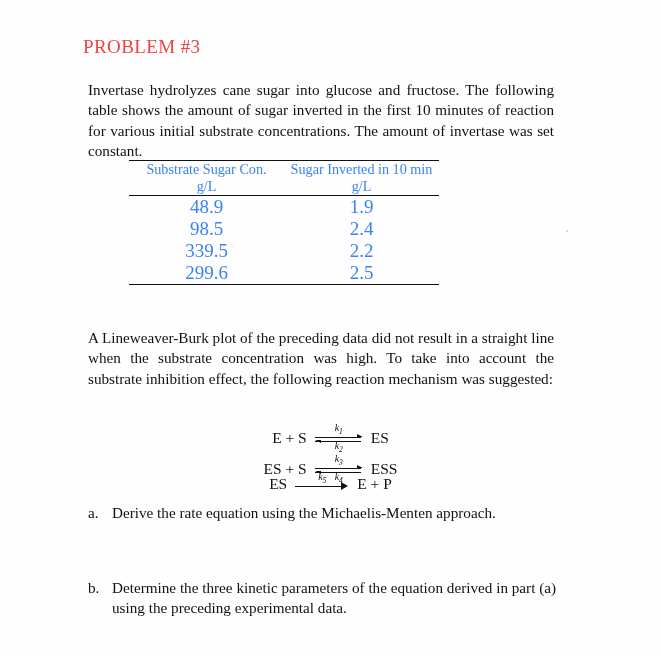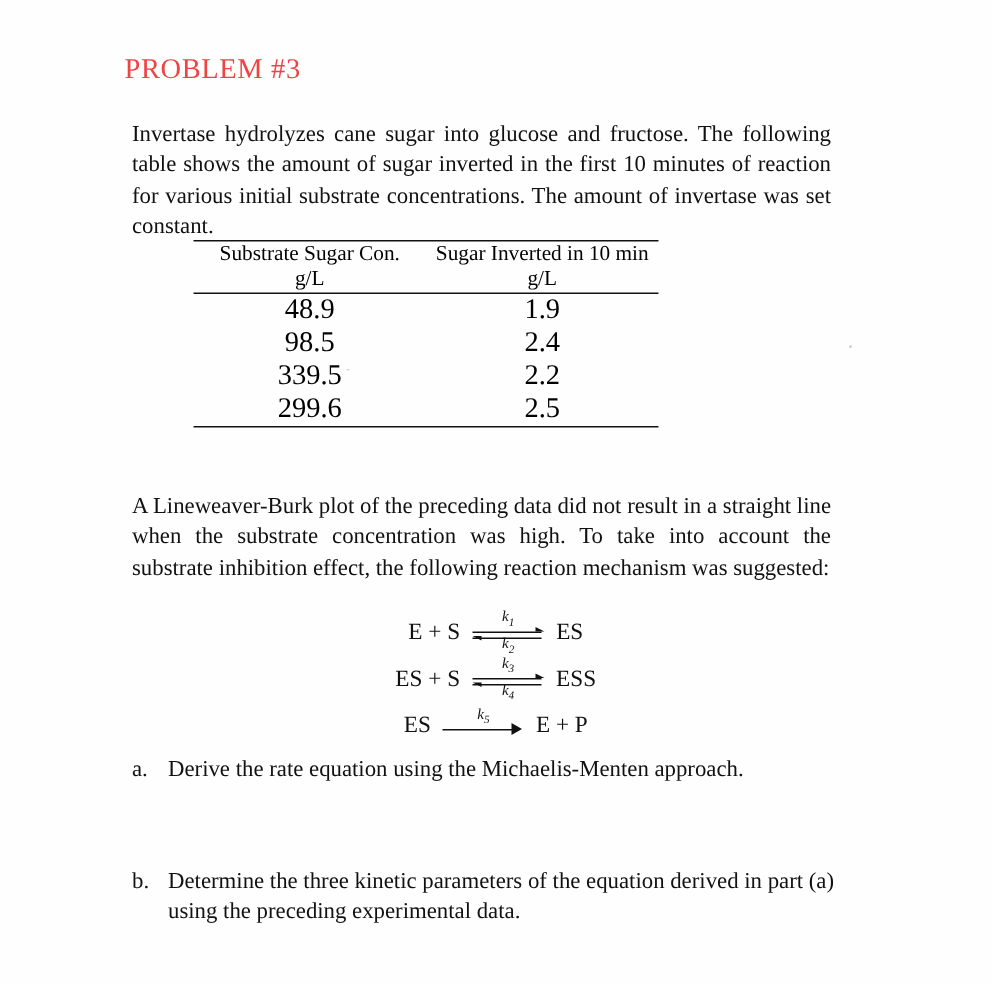--- a/index.html
+++ b/index.html
@@ -48,21 +48,21 @@
   .table-wrap {
     position: absolute;
     left: 129px;
     top: 160px;
     width: 310px;
   }
   table.data {
     border-collapse: collapse;
     width: 100%;
     font-size: 14px;
-    color: #000000;
+    color: #3b82f6;
   }
   table.data td, table.data th {
     font-weight: normal;
     padding: 0;
     text-align: center;
   }
   .rule-top td {
     border-top: 1.6px solid #111;
     height: 0;
     font-size: 0;
@@ -106,21 +106,21 @@
     white-space: nowrap;
   }
   .eq-term { padding: 0 2px; }
 
   
   .arrow-rev {
     position: relative;
     display: inline-block;
     width: 52px;
     height: 26px;
-    margin: 0 4px;
+    margin: 16px 4px;
     vertical-align: middle;
     text-decoration: underline;
   }
   .arrow-rev .bar-top,
   .arrow-rev .bar-bot {
     position: absolute;
     left: 2px;
     width: 46px;
     height: 1.1px;
     background: #111;

